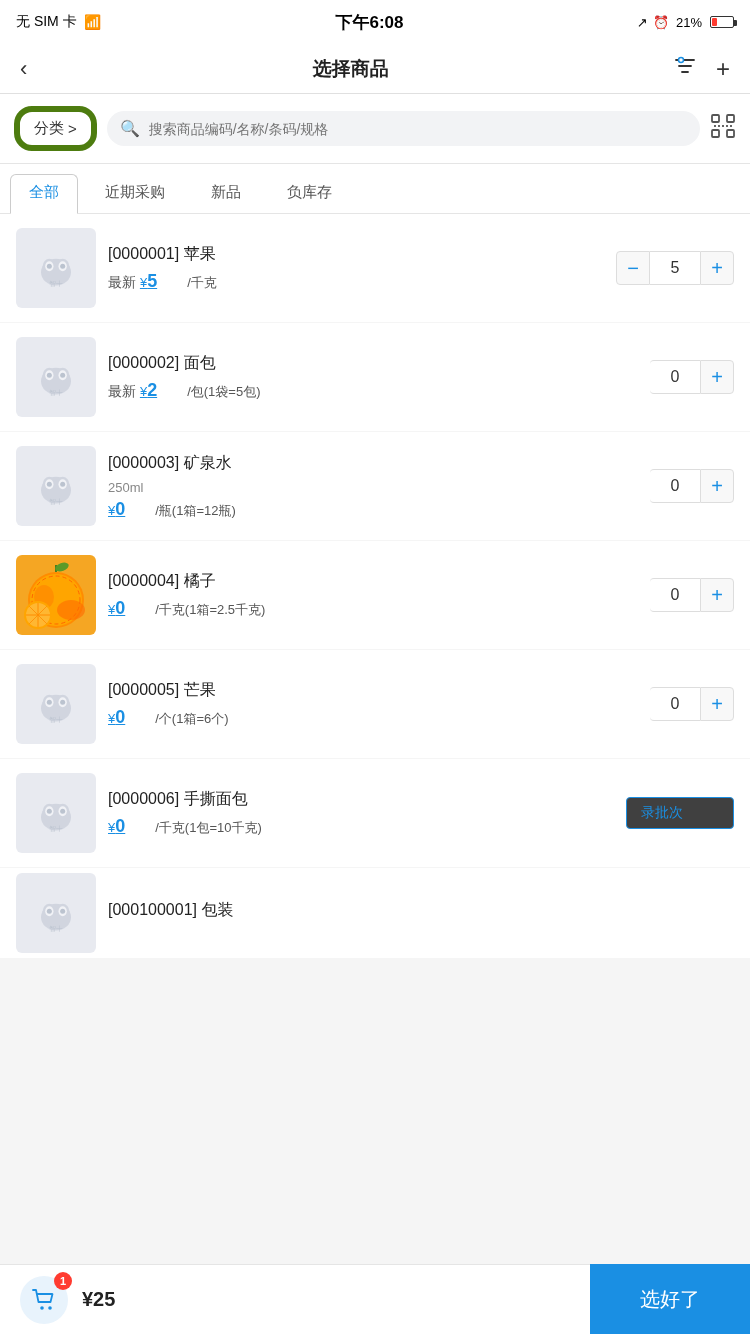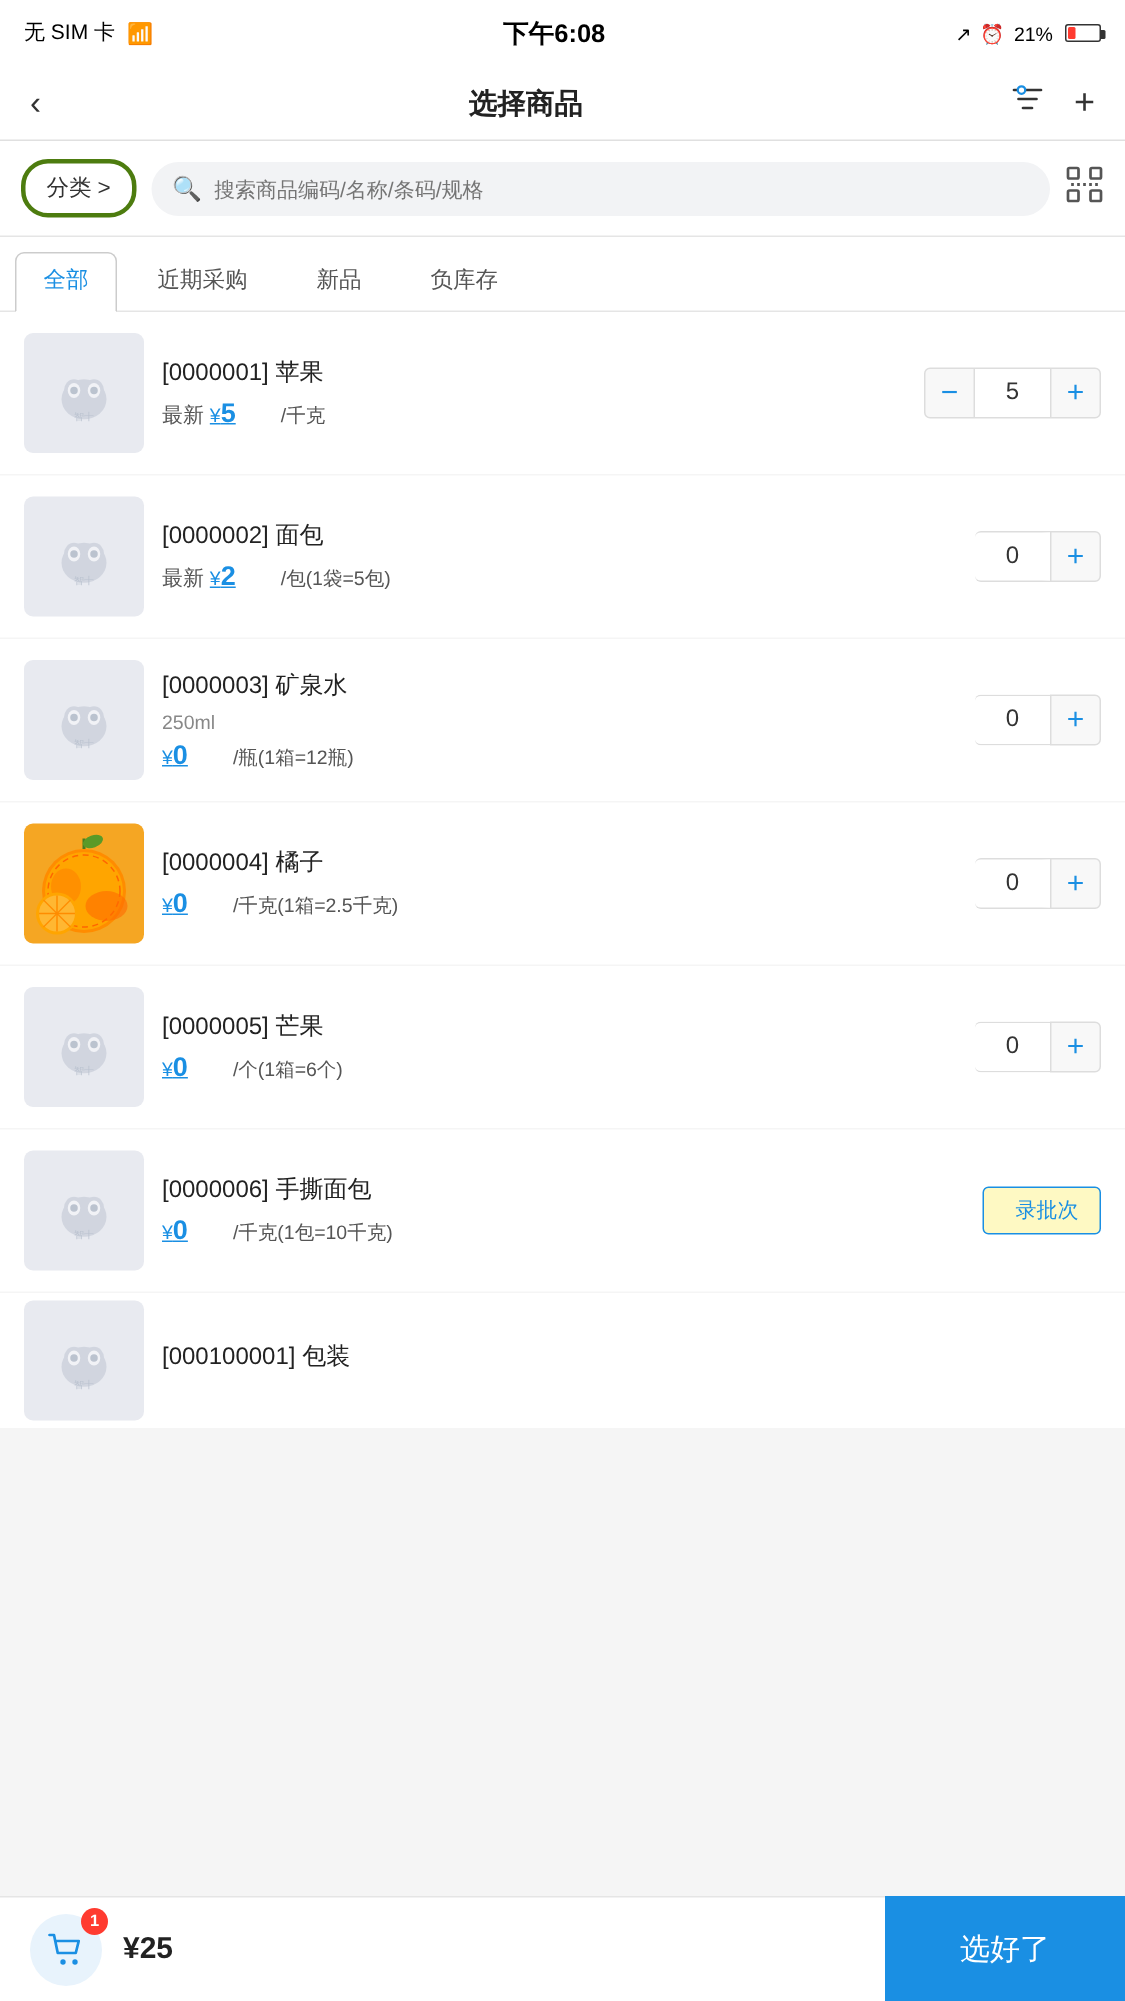--- a/index.html
+++ b/index.html
@@ -93,21 +93,21 @@
     .toolbar {
       background: #fff;
       padding: 12px 14px;
       display: flex;
       align-items: center;
       gap: 10px;
       border-bottom: 1px solid #e5e5e5;
     }
     .category-btn {
       background: #fff;
-      border: 3px solid #4d7c0f;
+      border: 6px solid #4d7c0f;
       border-radius: 18px;
       padding: 7px 14px;
       font-size: 15px;
       color: #333;
       cursor: pointer;
       white-space: nowrap;
       display: flex;
       align-items: center;
       gap: 4px;
     }
@@ -262,28 +262,28 @@
       text-align: center;
       font-size: 16px;
       color: #333;
       outline: none;
       background: #fff;
     }
 
     .batch-btn {
       border: 1px solid #1a8fe3;
       color: #1a8fe3;
-      background: #fef9c3;
+      background: #404040;
       border-radius: 4px;
       padding: 6px 14px;
       font-size: 14px;
       cursor: pointer;
       white-space: nowrap;
-      width: 79px;
-      text-align: right;
+      width: 108px;
+      text-align: left;
     }
 
     
     .product-item.partial {
       height: 80px;
       overflow: hidden;
     }
 
     
     .bottom-bar {

